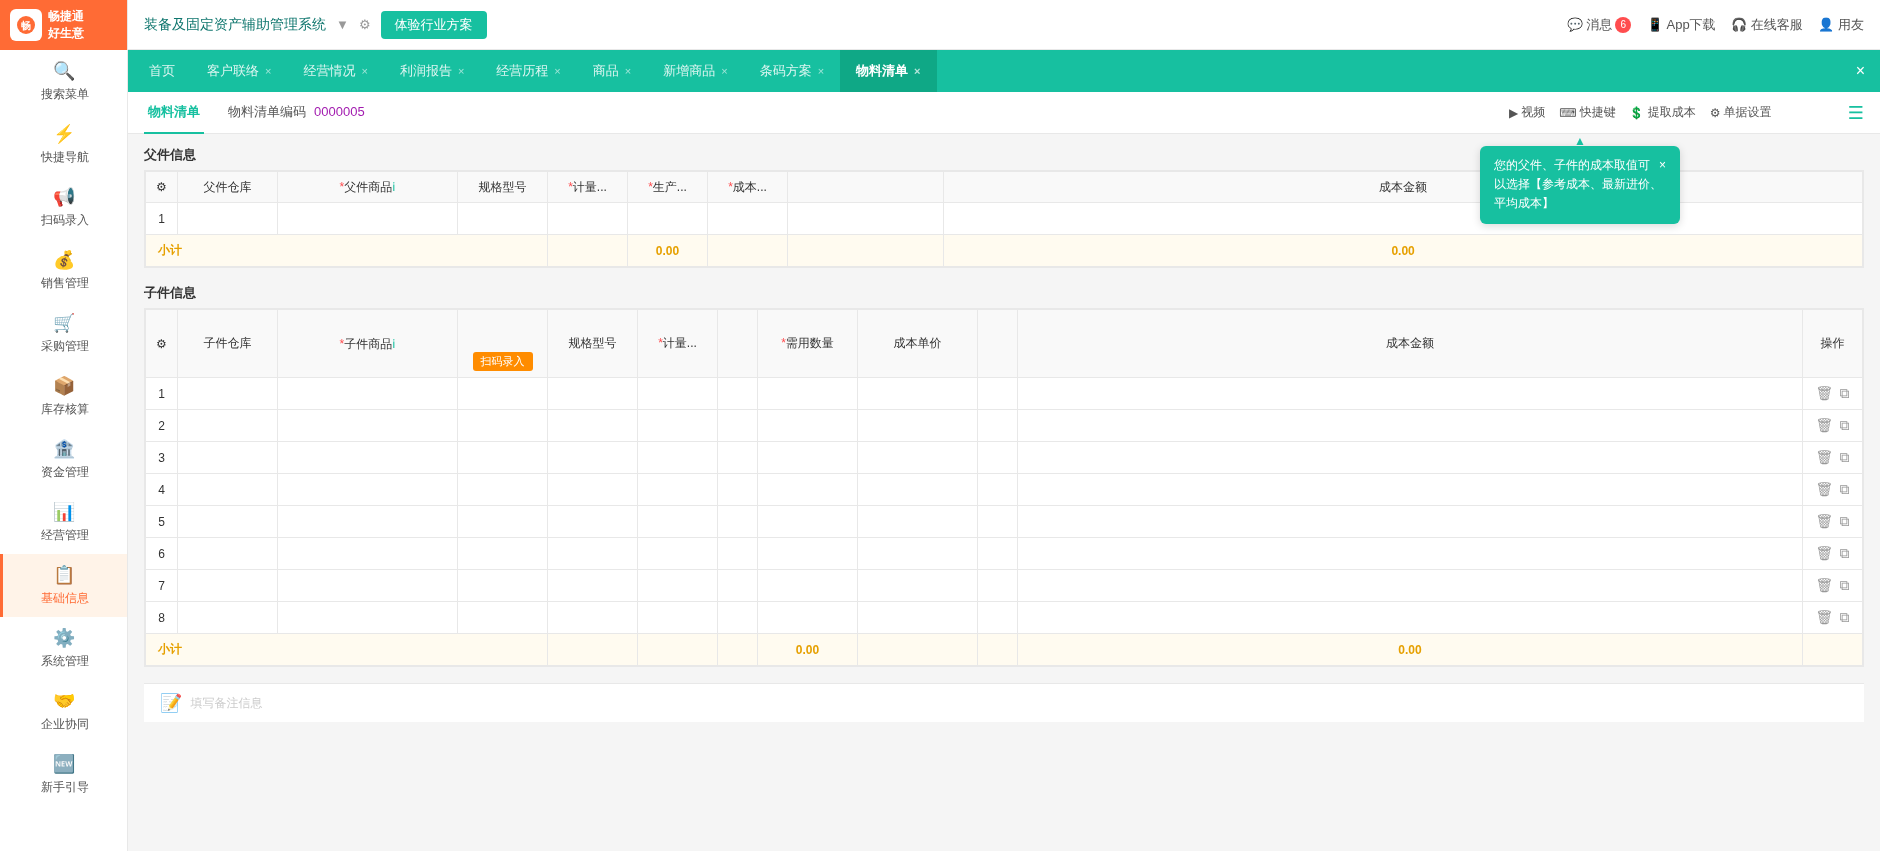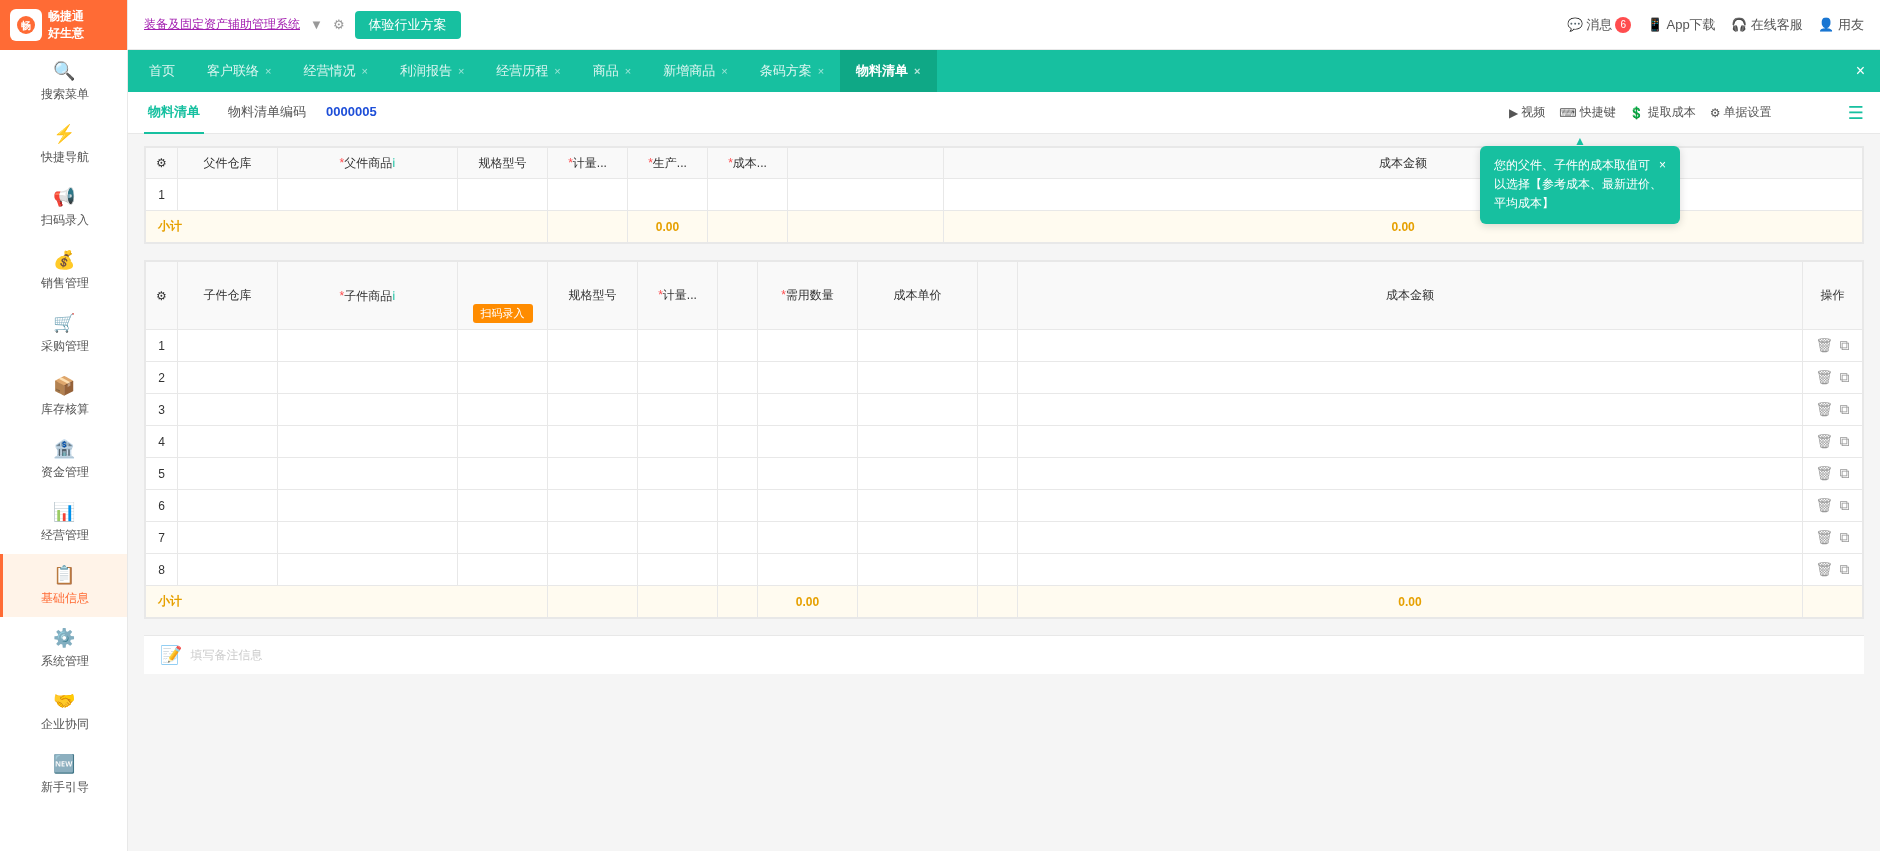--- a/index.html
+++ b/index.html
@@ -59,21 +59,21 @@
     .top-header {
       background: #fff;
       height: 50px;
       display: flex;
       align-items: center;
       justify-content: space-between;
       padding: 0 16px;
       border-bottom: 1px solid #e8e8e8;
     }
     .top-header-left { display: flex; align-items: center; gap: 10px; }
-    .system-title { font-size: 12px; color: #a21caf; text-decoration: underline; }
+    .system-title { font-size: 14px; color: #0f766e; }
     .header-btn {
       background: #17c0a0;
       color: #fff;
       border: none;
       border-radius: 4px;
       padding: 5px 14px;
       cursor: pointer;
       font-size: 13px;
     }
     .top-header-right { display: flex; align-items: center; gap: 16px; color: #555; font-size: 13px; }
@@ -402,21 +402,21 @@
     </div>
     <span class="nav-close-all">×</span>
   </div>
 
   <div class="sub-header">
     <div class="sub-tab active">
       <span>物料清单</span>
     </div>
     <div class="sub-tab">
       <span>物料清单编码</span>
-      <span style="margin-left:20px; color:#1d4ed8; font-weight:bold;">0000005</span>
+      <span style="margin-left:8px; color:#a21caf; font-weight:normal;">0000005</span>
     </div>
     <div class="sub-header-right">
       <span>
         <span>▶</span>
         <span>视频</span>
       </span>
       <span>
         <span>⌨</span>
         <span>快捷键</span>
       </span>
@@ -434,20 +434,21 @@
     </div>
   </div>
 
   <div class="content">
 
     <div class="tooltip-box">
       <span class="tooltip-close">×</span>
       <span>您的父件、子件的成本取值可以选择【参考成本、最新进价、平均成本】</span>
     </div>
 
+    <div class="section-title">父件信息</div>
     <div class="table-container">
       <table>
         <thead>
           <tr>
             <th class="th-gear">⚙</th>
             <th class="col-warehouse">
               <span>父件仓库</span>
             </th>
             <th class="col-goods">
               <span style="color:#ff4d4f">*</span>父件商品<span style="color:#17c0a0;">ℹ</span>
@@ -477,20 +478,21 @@
             <td></td>
             <td>0.00</td>
             <td></td>
             <td></td>
             <td>0.00</td>
           </tr>
         </tbody>
       </table>
     </div>
 
+    <div class="section-title">子件信息</div>
     <div class="table-container">
       <table>
         <thead>
           <tr>
             <th class="th-gear">⚙</th>
             <th class="col-warehouse">子件仓库</th>
             <th class="col-goods"><span style="color:#ff4d4f">*</span>子件商品<span style="color:#17c0a0;">ℹ</span></th>
             <th style="width:90px;">
               <button class="scan-btn">扫码录入</button>
             </th>

